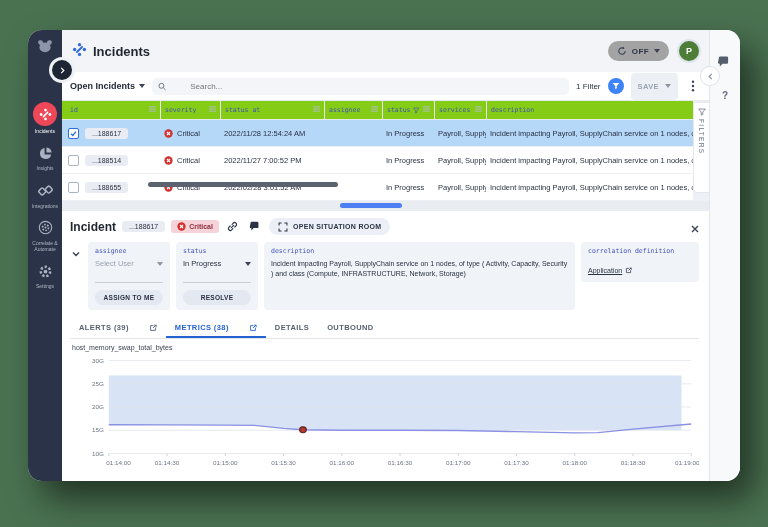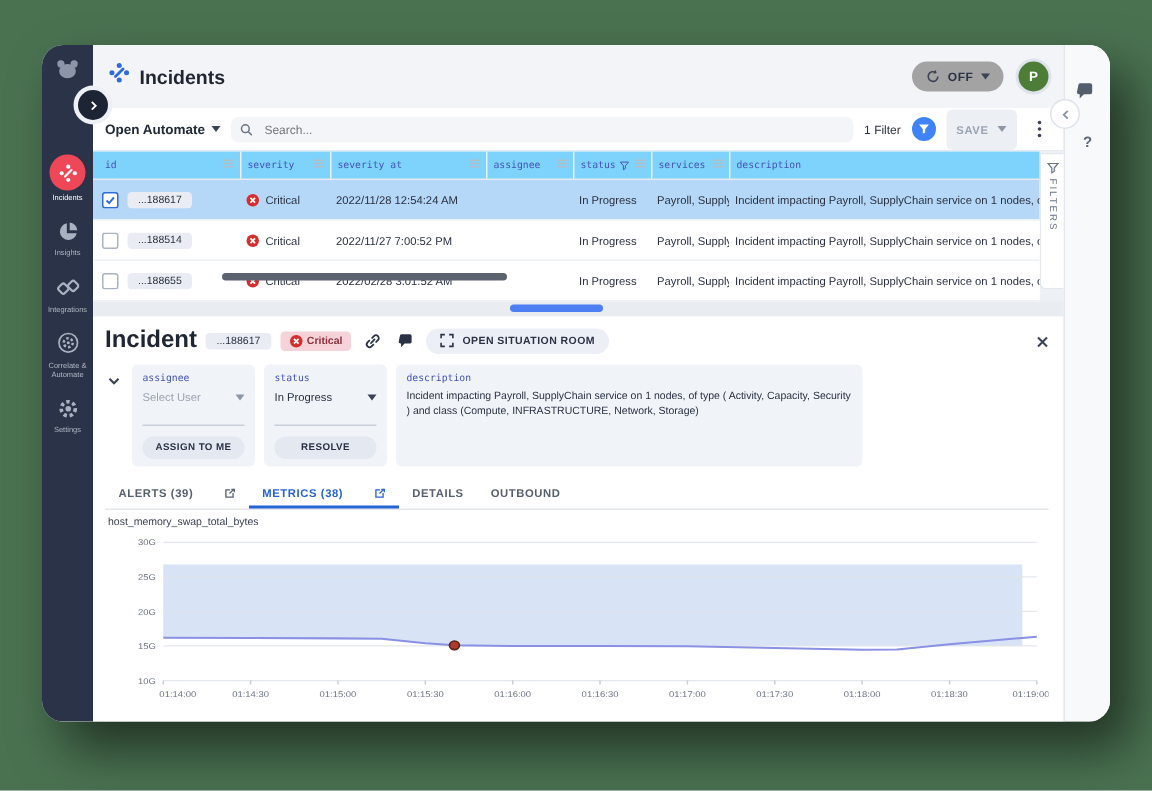--- a/index.html
+++ b/index.html
@@ -21,52 +21,52 @@
   .main{flex:1;background:#edf0f5;position:relative;display:flex;flex-direction:column;min-width:0;}
   .app-header{height:42px;background:#f2f4f8;display:flex;align-items:center;padding:0 10px;gap:6px;}
   .app-title{font-size:13px;font-weight:bold;color:#1f2531;}
   .spacer{flex:1;}
   .env-pill{background:#a3a3a3;border-radius:13px;height:20px;display:flex;align-items:center;gap:5px;padding:0 9px;cursor:pointer;}
   .env-label{font-size:8px;font-weight:bold;color:#2b3245;letter-spacing:.4px;}
   .avatar{width:20px;height:20px;border-radius:50%;background:#4e7d38;color:#fff;font-size:9px;font-weight:bold;
           display:flex;align-items:center;justify-content:center;margin-left:4px;box-shadow:0 0 0 2px #dfe4ec;}
   .toolbar{height:28px;background:#fff;border-bottom:1px solid #e6e9ee;display:flex;align-items:center;padding:0 8px;gap:7px;}
   .view-select{display:flex;align-items:center;gap:4px;font-size:9px;font-weight:bold;color:#222a38;cursor:pointer;}
-  .search{flex:1;height:17px;background:#f3f5f8;border-radius:5px;display:flex;align-items:center;padding:0 6px;gap:6px;}
+  .search{flex:1;height:17px;background:#f3f5f8;border-radius:5px;display:flex;align-items:center;padding:0 6px;gap:22px;}
   .search input{border:0;background:transparent;outline:none;font-size:8px;color:#394152;width:100%;font-family:"Liberation Sans",sans-serif;}
   .filter-count{font-size:8px;color:#2a3140;white-space:nowrap;}
   .filter-circle{width:16px;height:16px;border-radius:50%;background:#3f83f8;display:flex;align-items:center;justify-content:center;cursor:pointer;}
   .save-btn{background:#eceff4;border-radius:4px;height:27px;display:flex;align-items:center;padding:0 7px;gap:6px;cursor:pointer;}
   .save-btn .t{font-size:7.5px;font-weight:bold;color:#9aa3b1;letter-spacing:.4px;}
   .kebab{width:16px;height:16px;display:flex;align-items:center;justify-content:center;cursor:pointer;}
   
   .tbl{margin-right:16px;background:#fff;}
   .tbl-head,.tbl-row{display:grid;grid-template-columns:98px 60px 104px 58px 52px 52px 1fr;align-items:center;}
-  .tbl-head{height:18px;background:#7dd3fc;border-bottom:1px solid #e7eaee;}
+  .tbl-head{height:18px;background:#84cc16;border-bottom:1px solid #e7eaee;}
   .th{font-family:"DejaVu Sans Mono",monospace;font-size:6.5px;color:#4352b8;display:flex;align-items:center;gap:3px;
       padding:0 4px;height:100%;border-left:1px solid #edf0f3;overflow:hidden;white-space:nowrap;}
   .th:first-child{border-left:0;padding-left:8px;}
   .th .menu{margin-left:auto;}
   .tbl-row{height:26px;background:#fff;border-bottom:1px solid #eef1f4;font-size:7.5px;color:#2a3140;cursor:pointer;}
   .tbl-row.selected{background:#b5d7f8;}
   .cell{padding:0 4px;overflow:hidden;white-space:nowrap;display:flex;align-items:center;gap:4px;}
   .cell.id{padding-left:6px;gap:6px;}
   .chip{background:#e9edf3;border-radius:3px;padding:2px 7px;font-size:7px;color:#2a3140;}
   .cbx{width:9px;height:9px;border:1px solid #aab3c0;border-radius:2px;background:#fff;display:flex;align-items:center;justify-content:center;}
   .cbx.checked{border-color:#2f6bdb;}
   .hscroll{position:absolute;left:86px;top:152px;width:190px;height:5px;border-radius:3px;background:#5c6270;z-index:4;cursor:pointer;}
   .filters-tab{position:absolute;right:0;top:72px;width:15px;height:84px;background:#fff;border:1px solid #e4e8ec;border-right:0;
                border-radius:0 0 0 4px;display:flex;flex-direction:column;align-items:center;padding-top:5px;gap:3px;z-index:4;cursor:pointer;}
   .filters-tab .vtext{writing-mode:vertical-rl;font-size:6.5px;letter-spacing:1.3px;color:#6a7585;}
   .gap-strip{height:10px;background:#e9edf2;position:relative;}
   .drag-handle{position:absolute;left:278px;top:2px;width:62px;height:5px;border-radius:3px;background:#4d7ef2;cursor:row-resize;}
   
   .detail{flex:1;background:#fff;position:relative;padding:7px 10px 0 8px;display:flex;flex-direction:column;min-height:0;}
   .d-head{display:flex;align-items:center;gap:6px;}
-  .d-title{font-size:16px;font-weight:bold;color:#1f2531;}
+  .d-title{font-size:12px;font-weight:bold;color:#1f2531;}
   .crit-chip{background:#f6d3d8;border-radius:3px;padding:2px 6px;display:flex;align-items:center;gap:3px;
              font-size:7px;font-weight:bold;color:#8e2f3e;}
   .icon-btn{width:16px;height:16px;border-radius:50%;display:flex;align-items:center;justify-content:center;cursor:pointer;}
   .sit-room{background:#eceff5;border-radius:11px;height:17px;display:flex;align-items:center;gap:5px;padding:0 9px;
             font-size:7px;font-weight:bold;color:#2b3245;letter-spacing:.3px;cursor:pointer;}
   .close-x{position:absolute;right:10px;top:8px;cursor:pointer;}
   .d-cards{display:flex;gap:6px;margin-top:7px;align-items:stretch;}
   .collapse-col{width:12px;display:flex;justify-content:center;padding-top:2px;}
   .card{background:#f0f3f8;border-radius:4px;padding:5px 7px;}
   .card .lab{font-family:"DejaVu Sans Mono",monospace;font-size:6.5px;color:#4352b8;margin-bottom:4px;}
@@ -190,21 +190,21 @@
             <path d="M9.5 0.8 L10.2 3.8 L7.2 4.4 Z" fill="#3b4254"></path>
           </svg>
         <span class="env-label">OFF</span>
         <span class="caret"></span>
       </span>
       <span class="avatar">P</span>
     </div>
 
     <div class="toolbar">
       <span class="view-select">
-        <span>Open Automate</span>
+        <span>Open Incidents</span>
         <span class="caret"></span>
       </span>
       <span class="search">
         <svg width="9" height="9" viewBox="0 0 12 12">
             <circle cx="5" cy="5" r="3.6" fill="none" stroke="#6b7482" stroke-width="1.4"></circle>
             <line x1="7.8" y1="7.8" x2="11" y2="11" stroke="#6b7482" stroke-width="1.4"></line>
           </svg>
         <input type="text" placeholder="Search..." style="">
       </span>
       <span class="filter-count">1 Filter</span>
@@ -242,21 +242,21 @@
             <span>severity</span>
             <span class="menu"><svg width="7" height="6" viewBox="0 0 8 7">
                 <g stroke="#b4bcc8" stroke-width="1.1">
                   <line x1="0" y1="1" x2="8" y2="1"></line>
                   <line x1="0" y1="3.5" x2="8" y2="3.5"></line>
                   <line x1="0" y1="6" x2="8" y2="6"></line>
                 </g>
               </svg></span>
           </div>
         <div class="th">
-            <span>severity at</span>
+            <span>status at</span>
             <span class="menu"><svg width="7" height="6" viewBox="0 0 8 7">
                 <g stroke="#b4bcc8" stroke-width="1.1">
                   <line x1="0" y1="1" x2="8" y2="1"></line>
                   <line x1="0" y1="3.5" x2="8" y2="3.5"></line>
                   <line x1="0" y1="6" x2="8" y2="6"></line>
                 </g>
               </svg></span>
           </div>
         <div class="th">
             <span>assignee</span>
@@ -437,20 +437,29 @@
             <span>In Progress</span>
             <span class="caret"></span>
           </div>
           <div class="act-btn">RESOLVE</div>
         </div>
         <div class="card desc">
           <div class="lab">description</div>
           <div class="txt">Incident impacting Payroll, SupplyChain service on 1 nodes, of type ( Activity, Capacity, Security ) and class (Compute, INFRASTRUCTURE, Network, Storage)</div>
         </div>
         <div class="rcol">
+          <div class="card">
+            <div class="lab">correlation definition</div>
+            <span class="applink">
+              <span>Application</span>
+              <svg width="7" height="7" viewBox="0 0 10 10">
+                  <path d="M5.5 2 H2 v6 h6 V4.5 M6.5 1.5 H9 V4 M8.8 1.2 L5 5" stroke="#3b4254" stroke-width="1.1" fill="none"></path>
+                </svg>
+            </span>
+          </div>
         </div>
       </div>
 
       <div class="tabs">
         <span class="tab">
           <span>ALERTS (39)</span>
           <svg width="8" height="8" viewBox="0 0 10 10">
               <path d="M5.5 2 H2 v6 h6 V4.5 M6.5 1.5 H9 V4 M8.8 1.2 L5 5" stroke="#57606e" stroke-width="1.1" fill="none"></path>
             </svg>
         </span>

